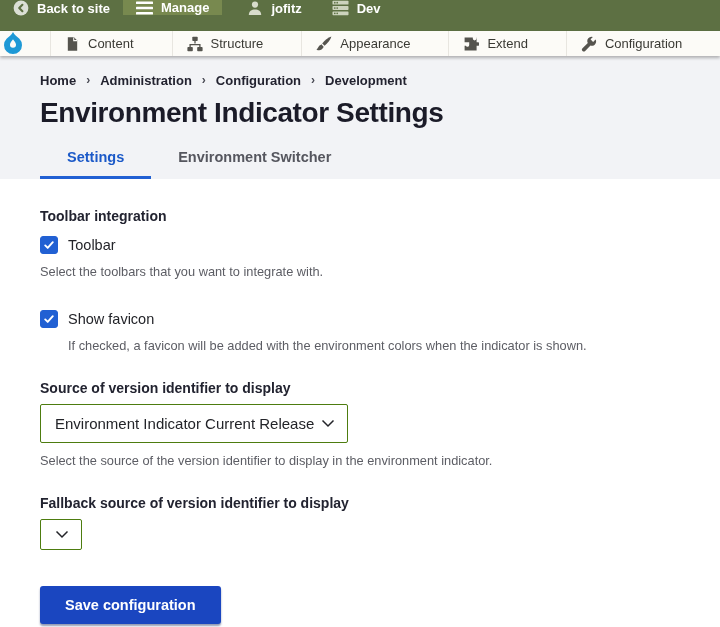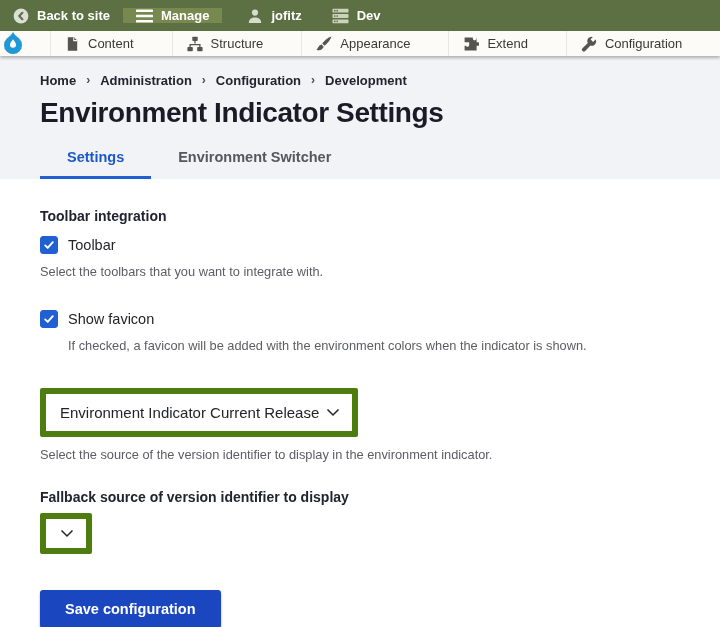--- a/index.html
+++ b/index.html
@@ -7,21 +7,21 @@
   body {
     font-family: "Liberation Sans", sans-serif;
     background: #ffffff;
     color: #222330;
     overflow: hidden;
   }
   a { text-decoration: none; color: inherit; }
 
   
   .topbar {
-    display: flex; align-items: center;
+    display: flex; align-items: flex-start;
     height: 31px; background: #5d7043;
     color: #fff; font-size: 13px; font-weight: 700;
   }
   .topbar-item { display: flex; align-items: center; gap: 8px; padding: 0 13px; cursor: pointer; }
   .topbar-item.active { background: #78894f; }
   .topbar-item .ticon { display: flex; align-items: center; }
   .topbar-user { margin-left: 12px; }
   .topbar-env { margin-left: 4px; }
 
   
@@ -64,21 +64,21 @@
     display: flex; align-items: center; justify-content: center;
     cursor: pointer; flex: none;
   }
   .checkbox-label { font-size: 14.5px; color: #232429; cursor: pointer; }
   .description { margin-top: 10px; font-size: 12.8px; color: #5c5d64; }
   .description.indent { margin-left: 28px; }
   .group { margin-top: 31px; }
   .select-group { margin-top: 27px; }
   .select-box {
     margin-top: 8px; display: inline-flex; align-items: center; gap: 7px;
-    background: #fff; border: 6px solid #4d7c0f; border-radius: 2px;
+    background: #fff; border: 1px solid #4d7c0f; border-radius: 2px;
     padding: 10px 12px 10px 14px; font-size: 15px; color: #232429;
     cursor: pointer; white-space: nowrap;
   }
   .save-btn {
     margin-top: 36px; display: inline-block;
     background: #1a46c0; color: #fff;
     font-family: "Liberation Sans", sans-serif;
     font-weight: 700; font-size: 14.5px;
     padding: 11px 25px; border: none; border-radius: 3px;
     box-shadow: 0 2px 2px rgba(13,32,86,.45);
@@ -263,20 +263,21 @@
         <svg width="12" height="12" viewBox="0 0 12 12">
           <path d="M2.2 6.4 4.7 8.9 9.8 3.2" fill="none" stroke="#fff" stroke-width="1.9" stroke-linecap="round" stroke-linejoin="round"></path>
         </svg>
       </span>
       <span class="checkbox-label">Show favicon</span>
     </div>
     <div class="description indent">If checked, a favicon will be added with the environment colors when the indicator is shown.</div>
   </div>
 
   <div class="select-group">
+    <div class="field-label">Source of version identifier to display</div>
     <div class="select-box">
       <span>Environment Indicator Current Release</span>
       <svg width="14" height="9" viewBox="0 0 14 9">
         <path d="M1.5 1.5 7 7l5.5-5.5" fill="none" stroke="#232429" stroke-width="1.5"></path>
       </svg>
     </div>
     <div class="description">Select the source of the version identifier to display in the environment indicator.</div>
   </div>
 
   <div class="select-group">

